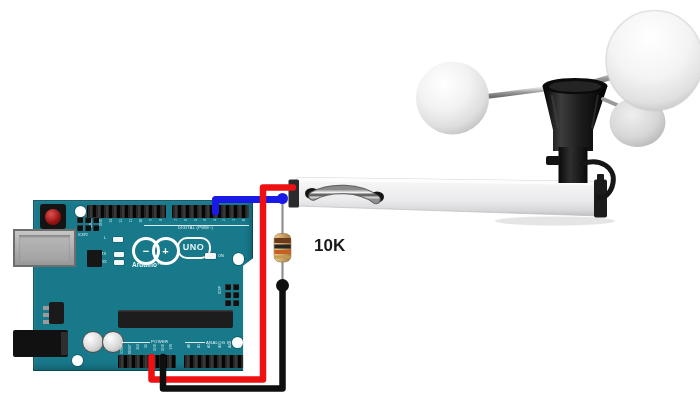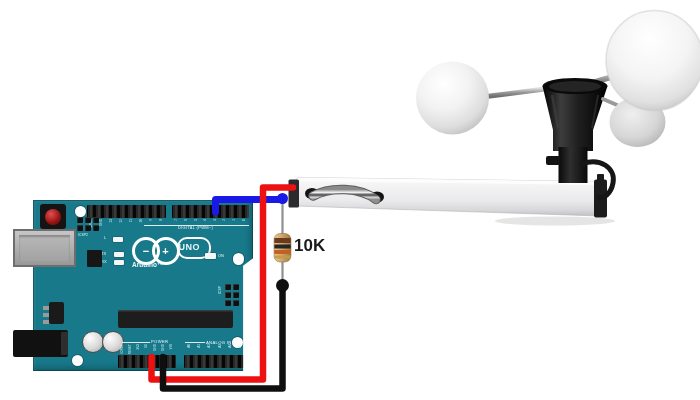--- a/index.html
+++ b/index.html
@@ -17,21 +17,21 @@
   .silk{position:absolute;color:#e8f6f8;line-height:1;white-space:nowrap;}
   .silkline{position:absolute;background:rgba(255,255,255,.85);height:1px;}
   .vlabels{position:absolute;display:flex;justify-content:space-around;align-items:flex-start;overflow:hidden;}
   .vlabels span{writing-mode:vertical-rl;transform:rotate(180deg);font-size:3.1px;color:#cdeef2;line-height:1;}
   .icsp{position:absolute;display:grid;gap:2px;}
   .icsp span{width:6px;height:6px;background:#101010;border-radius:1px;box-shadow:inset .7px .7px 0 #3c3c3c;}
   .ring{position:absolute;width:22px;height:22px;border:3px solid #ffffff;border-radius:50%;
         display:flex;align-items:center;justify-content:center;color:#ffffff;font-weight:bold;font-size:11px;line-height:1;}
   .cap{position:absolute;width:20px;height:20px;border-radius:50%;border:1.5px solid #4d4d4d;
        background:radial-gradient(circle at 35% 32%,#fdfdfd,#d9d9d9 55%,#a8a8a8 95%);}
-  #resistor-label{position:absolute;left:294px;top:236px;font-size:17px;font-weight:600;color:#1a1a1a;}
+  #resistor-label{position:absolute;left:314px;top:236px;font-size:17px;font-weight:600;color:#1a1a1a;}
   svg{position:absolute;left:0;top:0;}
 </style>
 </head>
 <body>
 
 <div id="canvas">
 
   <div id="board">
 
     <div class="abs" style="left:7px;top:4px;width:26px;height:25px;background:#141414;border-radius:3px;">
@@ -89,21 +89,21 @@
 
     <div class="abs" style="left:54px;top:50px;width:15px;height:17px;background:#161616;border-radius:1px;"></div>
 
     <div class="ring" style="left:99px;top:37px;">
       <span>−</span>
     </div>
     <div class="ring" style="left:118.5px;top:37px;">
       <span>+</span>
     </div>
     <div class="abs" style="left:143.5px;top:36.5px;width:30px;height:18px;border:2px solid #fff;border-radius:10px;
-                display:flex;align-items:center;">
+                display:flex;align-items:center;justify-content:center;">
       <span class="silk" style="position:static;font-size:9px;font-weight:bold;letter-spacing:.5px;">UNO</span>
     </div>
     <div class="silk" style="left:99px;top:61.5px;font-size:6.5px;font-weight:bold;">Arduino™</div>
 
     <div class="led" style="left:172px;top:52.5px;width:11px;height:6px;"></div>
     <div class="silk" style="left:185px;top:53.5px;font-size:4px;">ON</div>
 
     <div class="silk" style="left:185.5px;top:86px;font-size:3.4px;writing-mode:vertical-rl;transform:rotate(180deg);">ICSP</div>
     <div class="icsp" style="left:192px;top:84px;grid-template-columns:repeat(2,6px);">
       <span></span>

